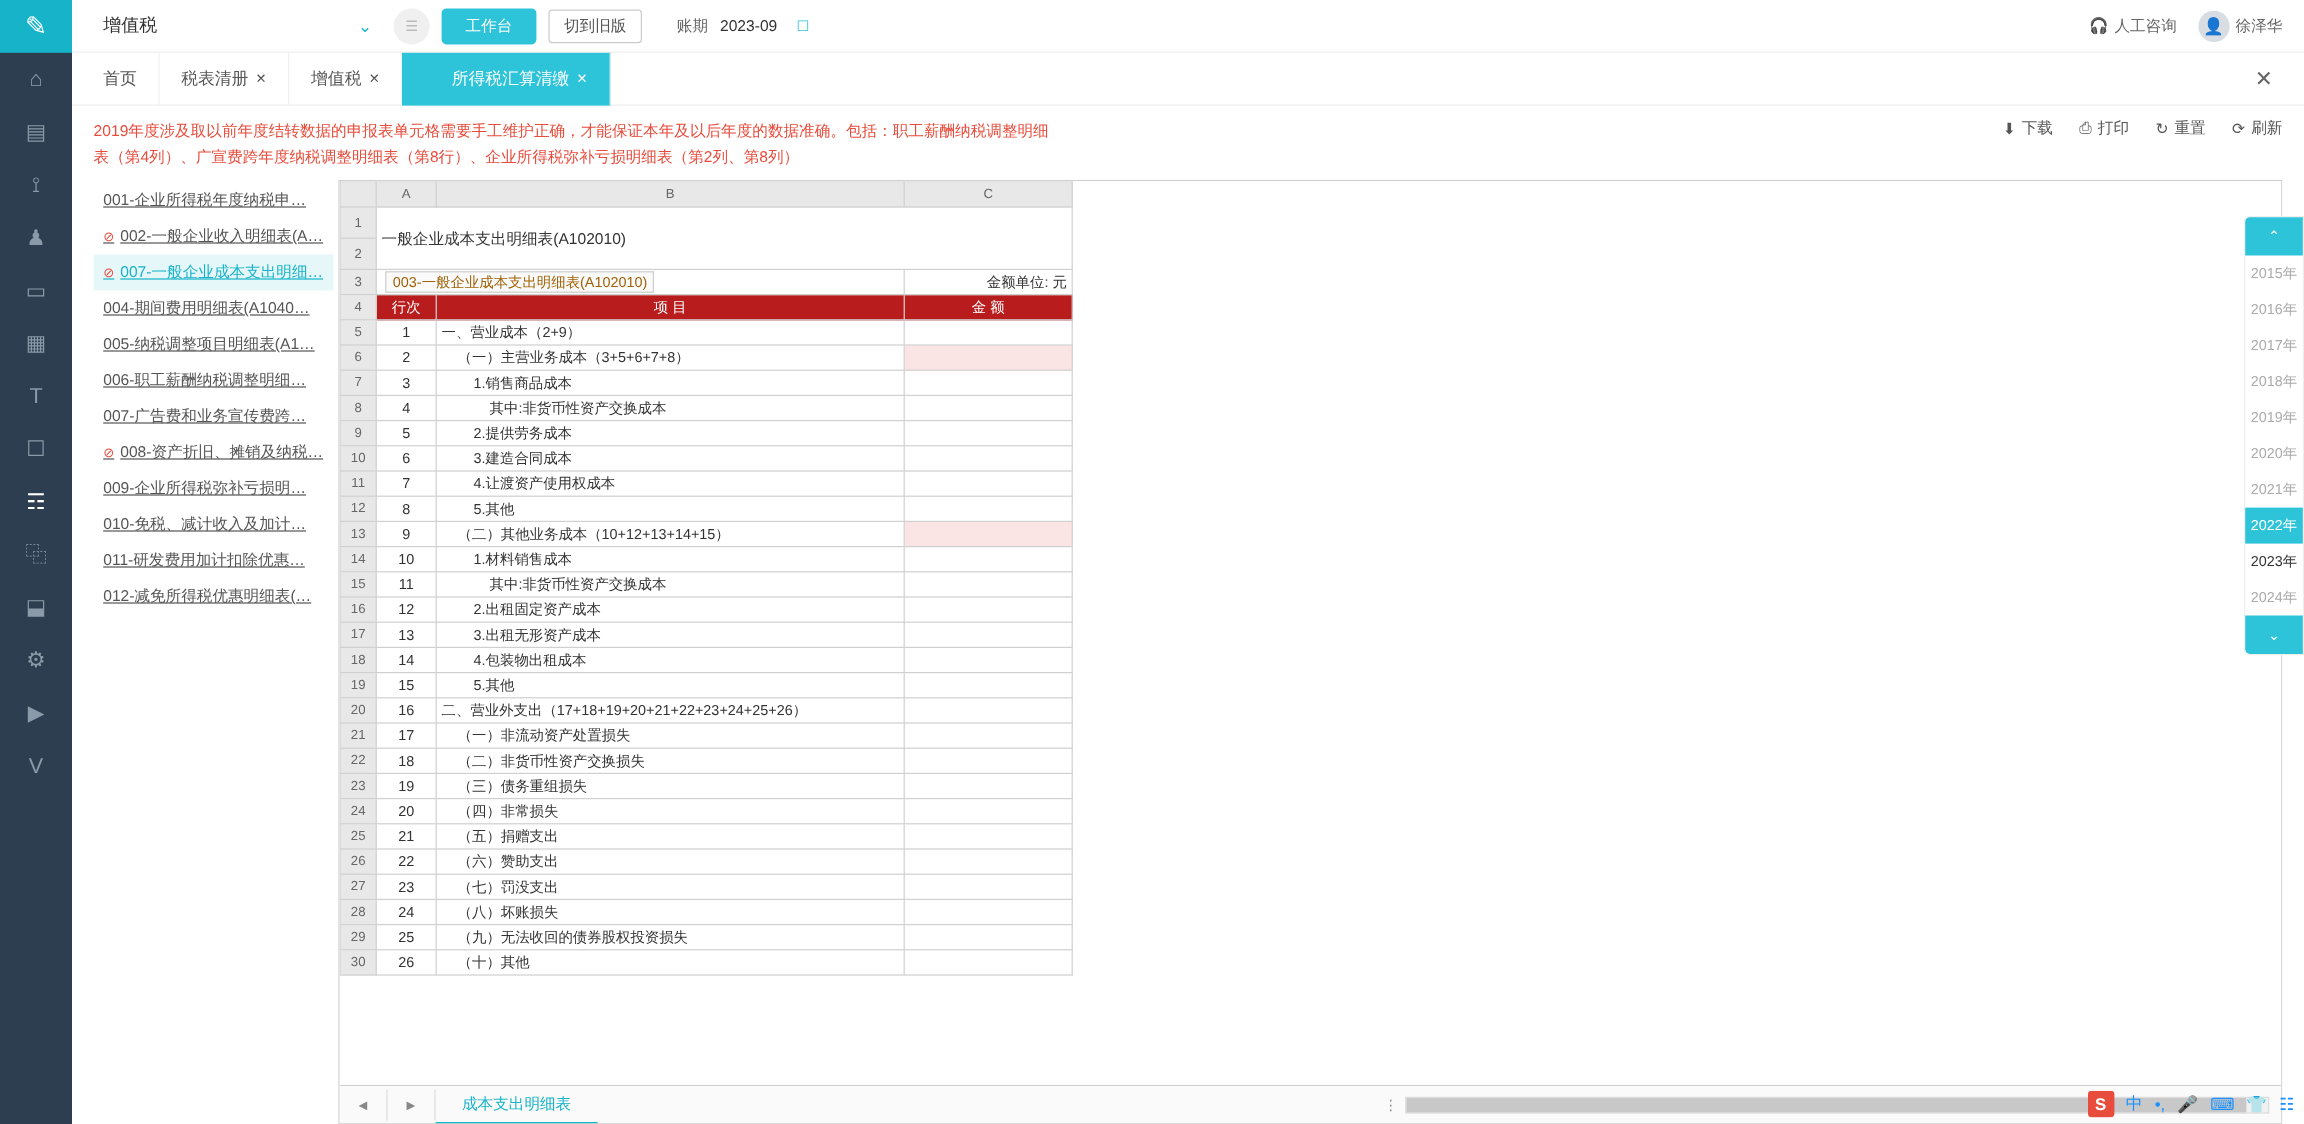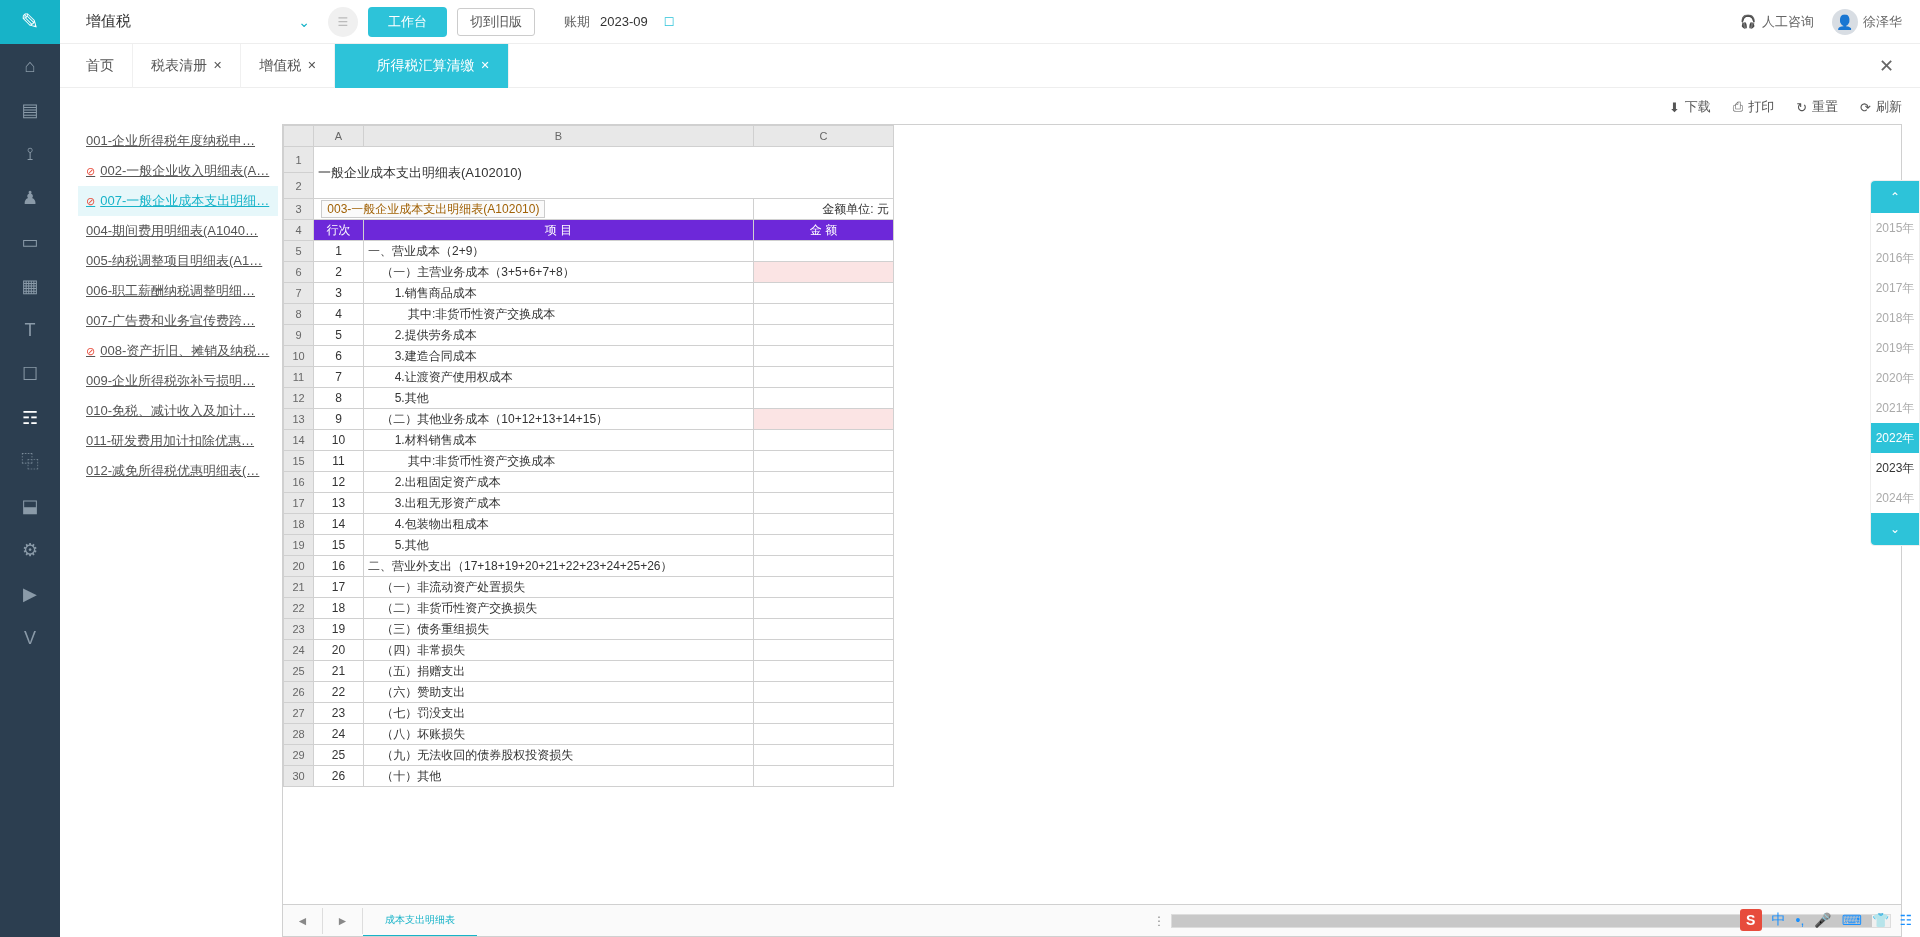--- a/index.html
+++ b/index.html
@@ -41,27 +41,27 @@
 .sheet-wrap { flex:1; display:flex; flex-direction:column; border:1px solid #d0d0d0; margin-left:4px; overflow:hidden; position:relative; }
 .sheet { flex:1; overflow:auto; background:#fff; position:relative; }
 .grid { border-collapse:collapse; }
 .grid td { border:1px solid #d0d0d0; height:21px; font-size:12px; padding:0 4px; white-space:nowrap; }
 .grid .corner { background:#e8e8e8; width:30px; }
 .grid .colhdr { background:#e8e8e8; text-align:center; color:#666; font-size:11px; }
 .grid .rowhdr { background:#e8e8e8; text-align:center; color:#666; font-size:11px; width:30px; }
 .grid .title-cell { text-align:left; font-size:13px; font-weight:normal; height:52px; }
 .grid .crumb { font-size:12px; color:#a16207; }
 .grid .unit { text-align:right; font-size:12px; }
-.grid .th { background:#6d28d9; color:#fff; text-align:center; font-size:12px; }
+.grid .th { background:#b91c1c; color:#fff; text-align:center; font-size:12px; }
 .grid .rnum { text-align:center; }
 .grid .pink { background:#fbe4e4; }
 .sheet-footer { height:32px; border-top:1px solid #d0d0d0; display:flex; align-items:center; background:#fafafa; }
 .sheet-nav { width:80px; display:flex; }
 .sheet-nav span { flex:1; text-align:center; border-right:1px solid #ddd; color:#888; cursor:pointer; padding:6px 0; }
-.sheet-tab { padding:0 22px; height:32px; display:flex; align-items:center; color:#17b3c8; border-bottom:2px solid #17b3c8; font-size:10px; cursor:pointer; }
+.sheet-tab { padding:0 22px; height:32px; display:flex; align-items:center; color:#17b3c8; border-bottom:2px solid #17b3c8; font-size:13px; cursor:pointer; }
 .sheet-footer-right { margin-left:auto; display:flex; align-items:center; padding-right:10px; }
 .hscroll { width:720px; height:14px; background:#f0f0f0; border:1px solid #ddd; position:relative; }
 .hscroll-thumb { position:absolute; left:0; top:0; bottom:0; width:700px; background:#c8c8c8; }
 .year-rail { position:fixed; right:0; top:180px; width:50px; background:#fff; border:1px solid #eee; border-radius:4px 0 0 4px; display:flex; flex-direction:column; }
 .year-btn { height:32px; display:flex; align-items:center; justify-content:center; cursor:pointer; }
 .year-btn.up { background:#2dc3d9; color:#fff; border-radius:4px 0 0 0; }
 .year-btn.down { background:#2dc3d9; color:#fff; border-radius:0 0 0 4px; }
 .year { height:30px; display:flex; align-items:center; justify-content:center; font-size:12px; color:#aaa; cursor:pointer; }
 .year.cur { background:#2dc3d9; color:#fff; }
 .year.dark { color:#333; }
@@ -134,20 +134,21 @@
         </div>
         <div class="tab active">
           <span>所得税汇算清缴</span>
           <span class="tab-close">✕</span>
         </div>
         <div class="close-all">✕</div>
       </div>
 
     <div class="content">
       <div class="alert-row">
+        <div class="warning">2019年度涉及取以前年度结转数据的申报表单元格需要手工维护正确，才能保证本年及以后年度的数据准确。包括：职工薪酬纳税调整明细表（第4列）、广宣费跨年度纳税调整明细表（第8行）、企业所得税弥补亏损明细表（第2列、第8列）</div>
         <div class="toolbar">
           <div class="tool-btn">
               <span>⬇</span>
               <span>下载</span>
             </div>
           <div class="tool-btn">
               <span>⎙</span>
               <span>打印</span>
             </div>
           <div class="tool-btn">

